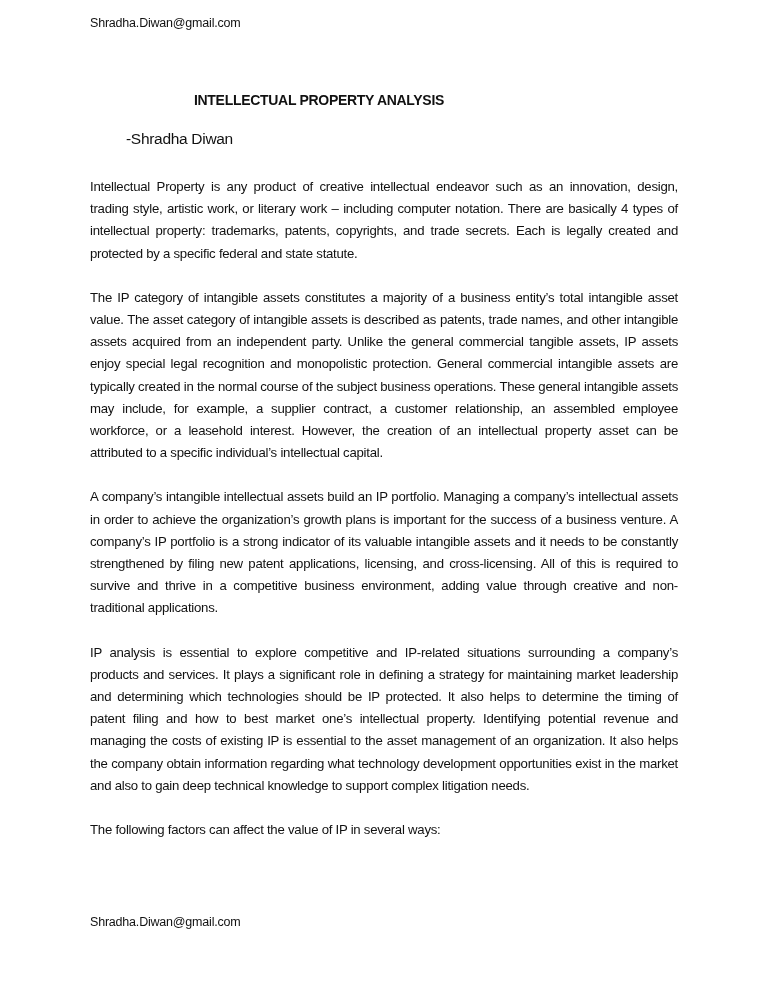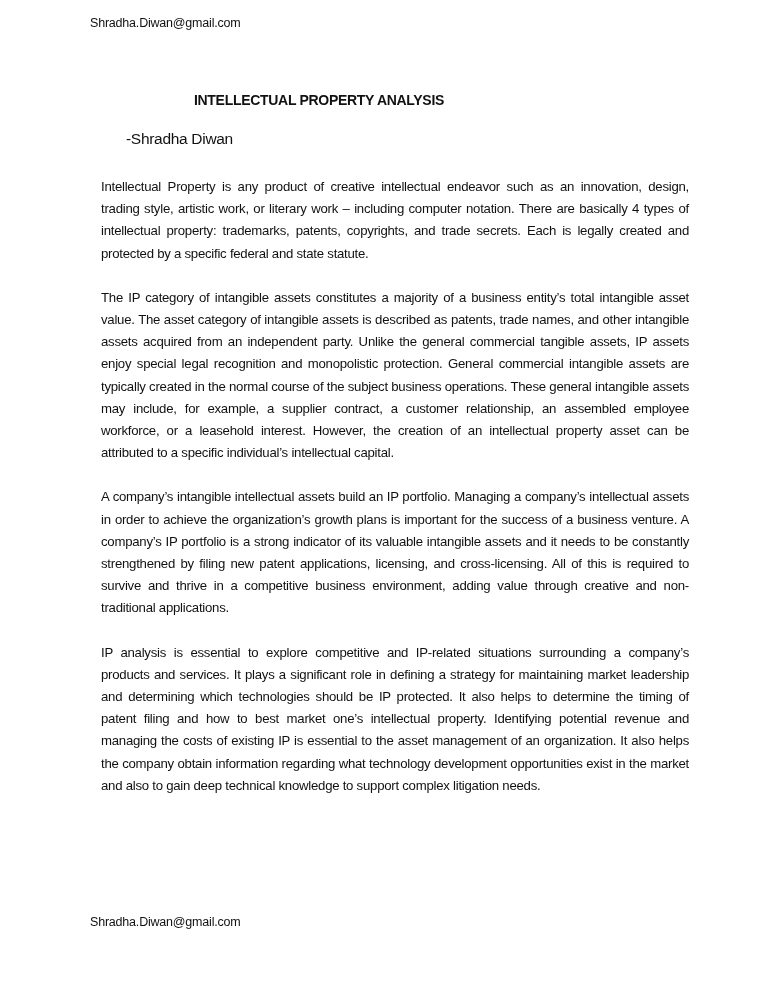--- a/index.html
+++ b/index.html
@@ -43,21 +43,20 @@
       letter-spacing: -0.3px;
     }
     .doc-body {
       position: absolute;
       left: 90px;
       top: 176px;
       width: 588px;
       font-size: 13.2px;
       line-height: 22.2px;
       letter-spacing: -0.25px;
-      margin-left: 11px;
     }
     .doc-body p {
       margin: 0 0 22px 0;
       text-align: justify;
     }
     .doc-body p.last-line-left {
       text-align: left;
     }
     .page-footer {
       position: absolute;
@@ -74,15 +73,16 @@
 
 <div class="doc-title">INTELLECTUAL PROPERTY ANALYSIS</div>
 
 <div class="doc-author">-Shradha Diwan</div>
 
 <div class="doc-body">
   <p>Intellectual Property is any product of creative intellectual endeavor such as an innovation, design, trading style, artistic work, or literary work – including computer notation. There are basically 4 types of intellectual property: trademarks, patents, copyrights, and trade secrets. Each is legally created and protected by a specific federal and state statute.</p>
   <p>The IP category of intangible assets constitutes a majority of a business entity’s total intangible asset value. The asset category of intangible assets is described as patents, trade names, and other intangible assets acquired from an independent party. Unlike the general commercial tangible assets, IP assets enjoy special legal recognition and monopolistic protection. General commercial intangible assets are typically created in the normal course of the subject business operations. These general intangible assets may include, for example, a supplier contract, a customer relationship, an assembled employee workforce, or a leasehold interest. However, the creation of an intellectual property asset can be attributed to a specific individual’s intellectual capital.</p>
   <p>A company’s intangible intellectual assets build an IP portfolio. Managing a company’s intellectual assets in order to achieve the organization’s growth plans is important for the success of a business venture. A company’s IP portfolio is a strong indicator of its valuable intangible assets and it needs to be constantly strengthened by filing new patent applications, licensing, and cross-licensing. All of this is required to survive and thrive in a competitive business environment, adding value through creative and non-traditional applications.</p>
   <p>IP analysis is essential to explore competitive and IP-related situations surrounding a company’s products and services. It plays a significant role in defining a strategy for maintaining market leadership and determining which technologies should be IP protected. It also helps to determine the timing of patent filing and how to best market one’s intellectual property. Identifying potential revenue and managing the costs of existing IP is essential to the asset management of an organization. It also helps the company obtain information regarding what technology development opportunities exist in the market and also to gain deep technical knowledge to support complex litigation needs.</p>
+  <p class="last-line-left">The following factors can affect the value of IP in several ways:</p>
 </div>
 
 <div class="page-footer">Shradha.Diwan@gmail.com</div>
 
 </body></html>

